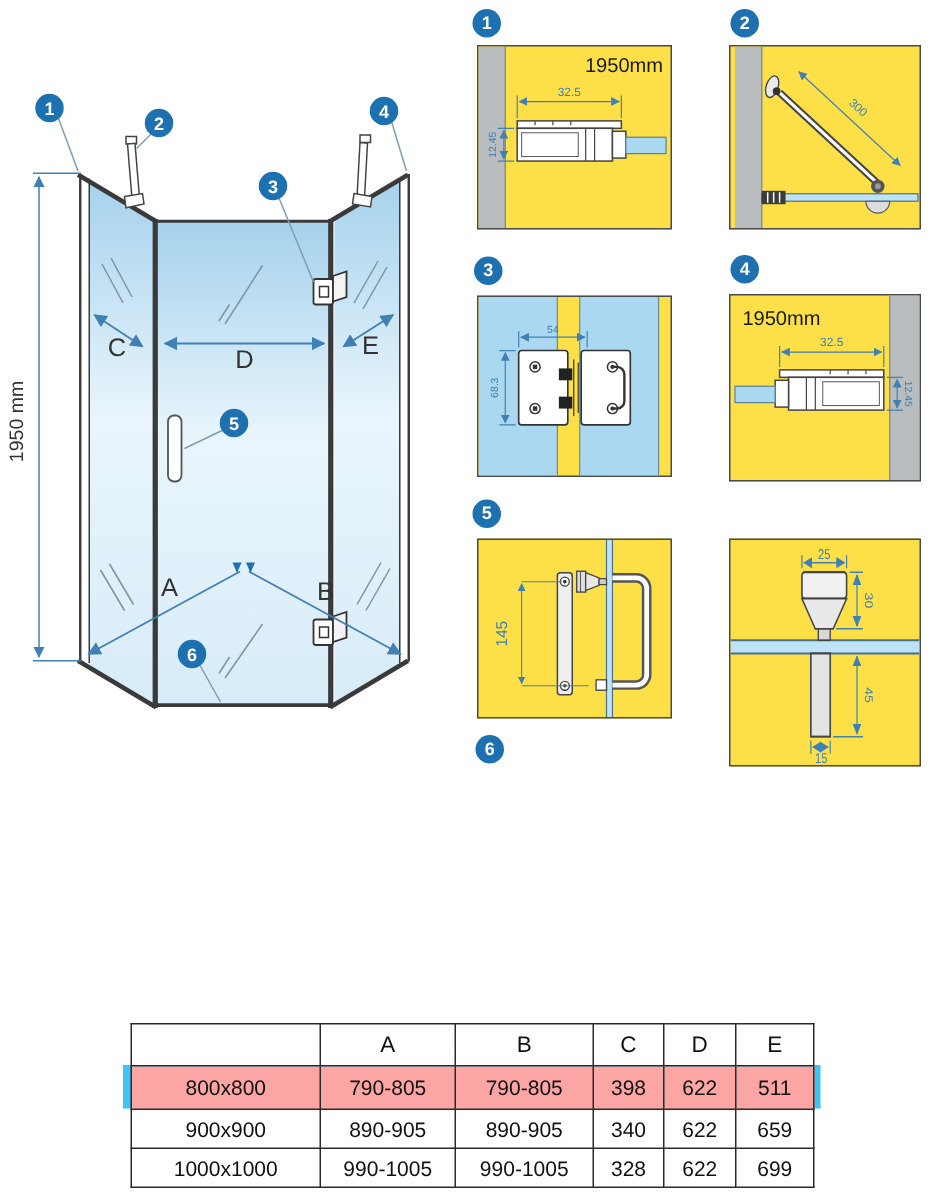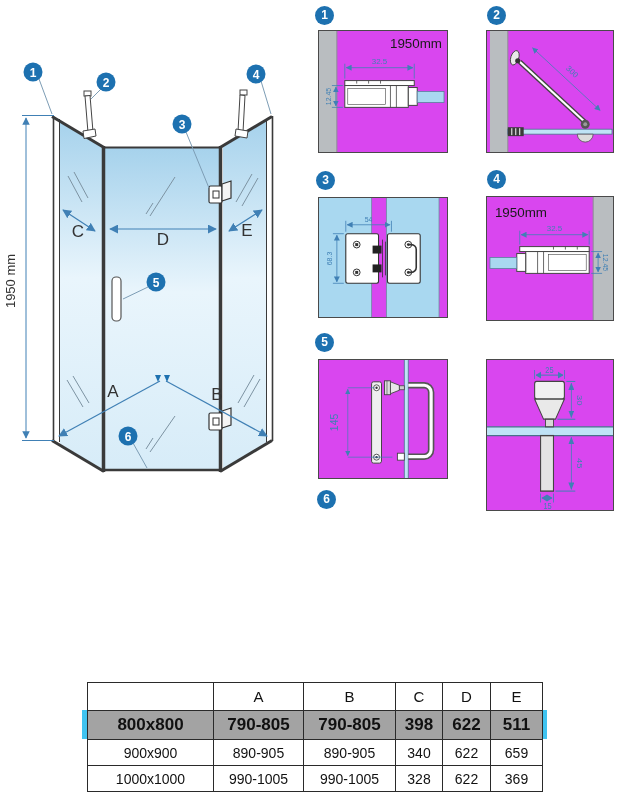--- a/index.html
+++ b/index.html
@@ -1,29 +1,29 @@
 <!DOCTYPE html>
 <html><head>
 <meta charset="utf-8">
 <style>
   html,body{margin:0;padding:0;background:#fff;}
   .page{position:relative;width:624px;height:800px;background:#fff;overflow:hidden;
         font-family:"Liberation Sans",sans-serif;}
   svg text{font-family:"Liberation Sans",sans-serif;}
-  .dbox{position:absolute;border:1px solid #4a4a4a;background:#d946ef;box-sizing:border-box;}
+  .dbox{position:absolute;border:1px solid #4a4a4a;background:#fde047;box-sizing:border-box;}
   .dbox svg{display:block;width:100%;height:100%;}
   .co{position:absolute;width:19px;height:19px;border-radius:50%;background:#1d71b0;
       color:#fff;font-weight:bold;font-size:12px;line-height:19px;text-align:center;}
   .table-wrap{position:absolute;left:87px;top:682px;width:455px;height:108px;}
   .hl-stripe{position:absolute;left:-5px;right:-5px;top:28px;height:29px;background:#3fc3f0;}
   table.sizes{border-collapse:collapse;width:455px;table-layout:fixed;position:relative;}
   table.sizes td{border:1px solid #2a2a2a;text-align:center;vertical-align:middle;
       font-size:14px;color:#111;padding:0;background:#fff;}
   tr.head td{height:27px;font-size:15px;}
-  tr.hl td{background:#a3a3a3;font-weight:bold;font-size:17px;height:28px;}
+  tr.hl td{background:#fca5a5;font-weight:normal;font-size:14px;height:28px;}
   tr.r td{height:25px;text-align:center;}
 </style>
 </head>
 <body>
 
 <div class="page">
 
   <svg width="312" height="680" viewBox="0 0 312 680" style="position:absolute;left:0;top:0;">
     <defs>
       <linearGradient id="glassGrad" x1="0" y1="0" x2="0" y2="1">
@@ -376,19 +376,19 @@
           <td>340</td>
           <td>622</td>
           <td>659</td>
         </tr>
         <tr class="r">
           <td>1000x1000</td>
           <td>990-1005</td>
           <td>990-1005</td>
           <td>328</td>
           <td>622</td>
-          <td>369</td>
+          <td>699</td>
         </tr>
       </tbody>
     </table>
   </div>
 
 </div>
 
 </body></html>

